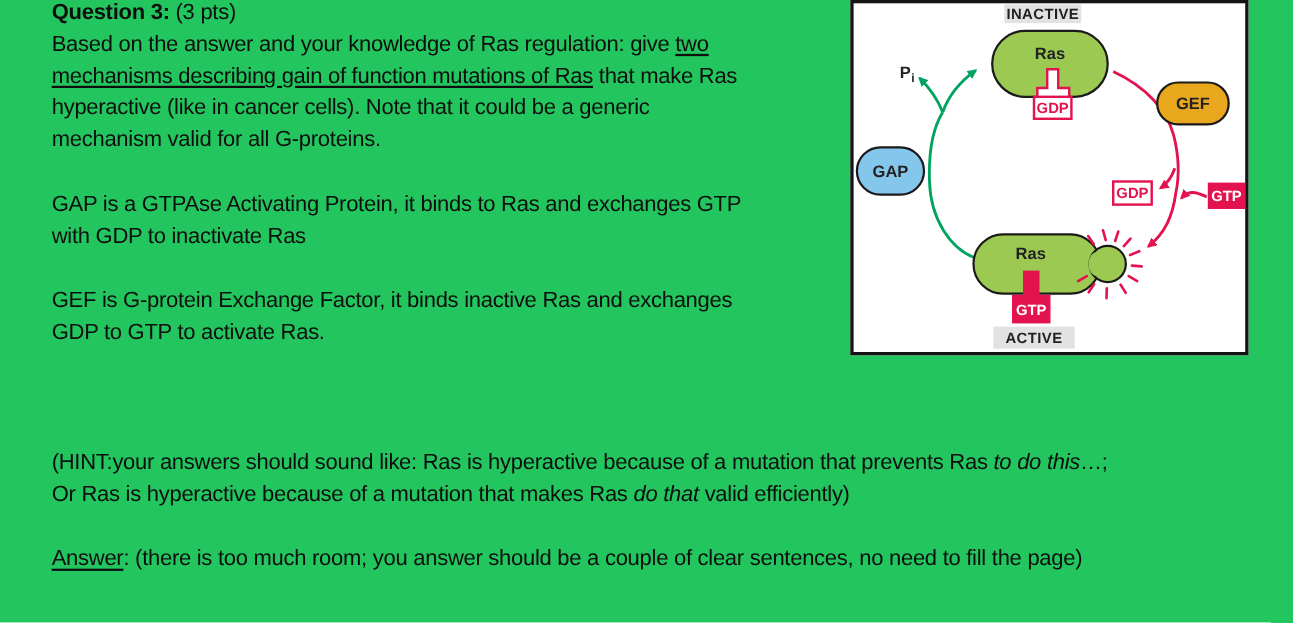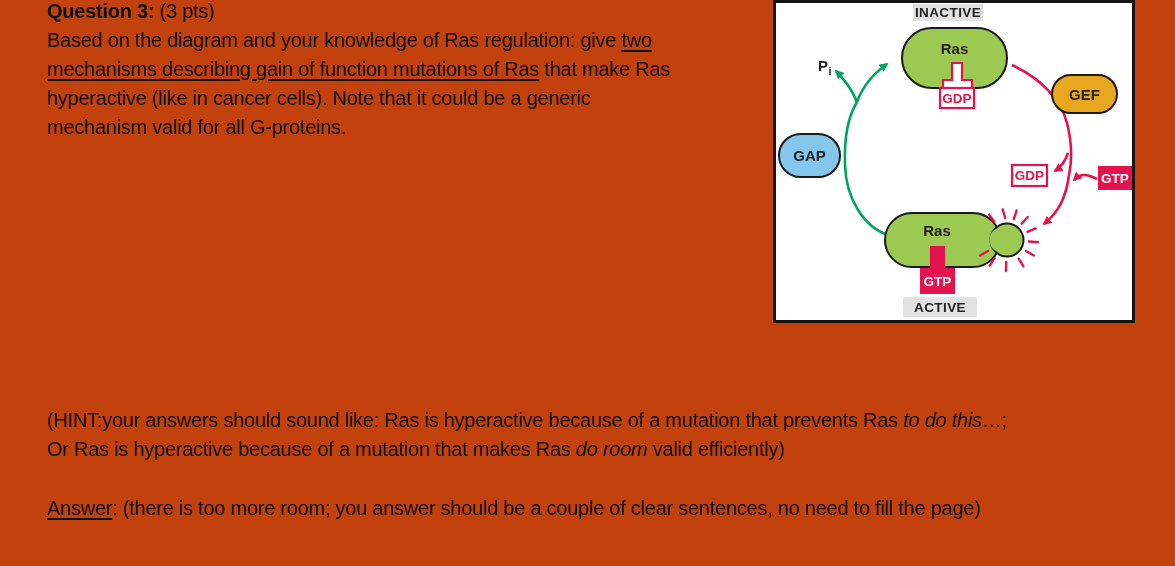--- a/index.html
+++ b/index.html
@@ -1,16 +1,16 @@
 <!DOCTYPE html>
 <html style="--ras-green: #9cc952; --gap-blue: #85c6ed; --gef-orange: #e9a71e; --crimson: #e3134f; --arrow-green: #00a360; --label-bg: #e2e2e2; --outline: #1a1a1a;"><head>
 <meta charset="utf-8">
 <style>
   html,body{margin:0;padding:0;background:#ffffff;}
-  .page{position:relative;width:1175px;height:566px;background:#c2410c;overflow:hidden;
+  .page{position:relative;width:1175px;height:566px;background:#22c55e;overflow:hidden;
         font-family:"Liberation Sans",sans-serif;color:#0e0e0e;}
   .doc{position:absolute;font-size:20px;line-height:29px;letter-spacing:-0.25px;}
   .doc p{margin:0;white-space:nowrap;}
   .doc-top{left:47px;top:-3px;}
   .doc-bottom{left:47px;top:406px;}
   .p-gap{margin-top:30px !important;}
   .p-gef{margin-top:29px !important;}
   .p-answer{margin-top:30px !important;}
   .bold{font-weight:bold;}
   .italic{font-style:italic;text-align:center;}
@@ -32,26 +32,28 @@
   .g-arrow{fill:none;stroke:var(--arrow-green);stroke-width:2.6;}
   .p-arrow{fill:none;stroke:var(--crimson);stroke-width:2.6;}
   .ray{stroke:var(--crimson);stroke-width:2.4;stroke-linecap:round;}
 </style>
 </head>
 <body>
 
 <div class="page">
 
   <div class="doc doc-top">
-    <p><span class="bold">Question 3:</span><span> (3 pts)<br></span><span>Based on the diagram and your knowledge of Ras regulation: give </span><span class="underline">two<br>mechanisms describing gain of function mutations of Ras</span><span> that make Ras<br>hyperactive (like in cancer cells). Note that it could be a generic<br>mechanism valid for all G-proteins.</span></p>
+    <p><span class="bold">Question 3:</span><span> (3 pts)<br></span><span>Based on the answer and your knowledge of Ras regulation: give </span><span class="underline">two<br>mechanisms describing gain of function mutations of Ras</span><span> that make Ras<br>hyperactive (like in cancer cells). Note that it could be a generic<br>mechanism valid for all G-proteins.</span></p>
+    <p class="p-gap"><span>GAP is a GTPAse Activating Protein, it binds to Ras and exchanges GTP<br>with GDP to inactivate Ras</span></p>
+    <p class="p-gef"><span>GEF is G-protein Exchange Factor, it binds inactive Ras and exchanges<br>GDP to GTP to activate Ras.</span></p>
   </div>
 
   <div class="doc doc-bottom">
-    <p><span>(HINT:your answers should sound like: Ras is hyperactive because of a mutation that prevents Ras </span><span class="italic">to do this</span><span>…;<br>Or Ras is hyperactive because of a mutation that makes Ras </span><span class="italic">do room</span><span> valid efficiently)</span></p>
-    <p class="p-answer"><span class="underline">Answer</span><span>: (there is too more room; you answer should be a couple of clear sentences, no need to fill the page)</span></p>
+    <p><span>(HINT:your answers should sound like: Ras is hyperactive because of a mutation that prevents Ras </span><span class="italic">to do this</span><span>…;<br>Or Ras is hyperactive because of a mutation that makes Ras </span><span class="italic">do that</span><span> valid efficiently)</span></p>
+    <p class="p-answer"><span class="underline">Answer</span><span>: (there is too much room; you answer should be a couple of clear sentences, no need to fill the page)</span></p>
   </div>
 
   <div class="diagram-frame">
     <svg width="356" height="317" viewBox="0 0 356 317">
       <defs>
         <marker id="ah-g" viewBox="0 0 10 10" refX="8" refY="5" markerWidth="9" markerHeight="9" markerUnits="userSpaceOnUse" orient="auto">
           <path d="M0,0 L10,5 L0,10 Z" fill="#00a360"></path>
         </marker>
         <marker id="ah-p" viewBox="0 0 10 10" refX="8" refY="5" markerWidth="9" markerHeight="9" markerUnits="userSpaceOnUse" orient="auto">
           <path d="M0,0 L10,5 L0,10 Z" fill="#e3134f"></path>

